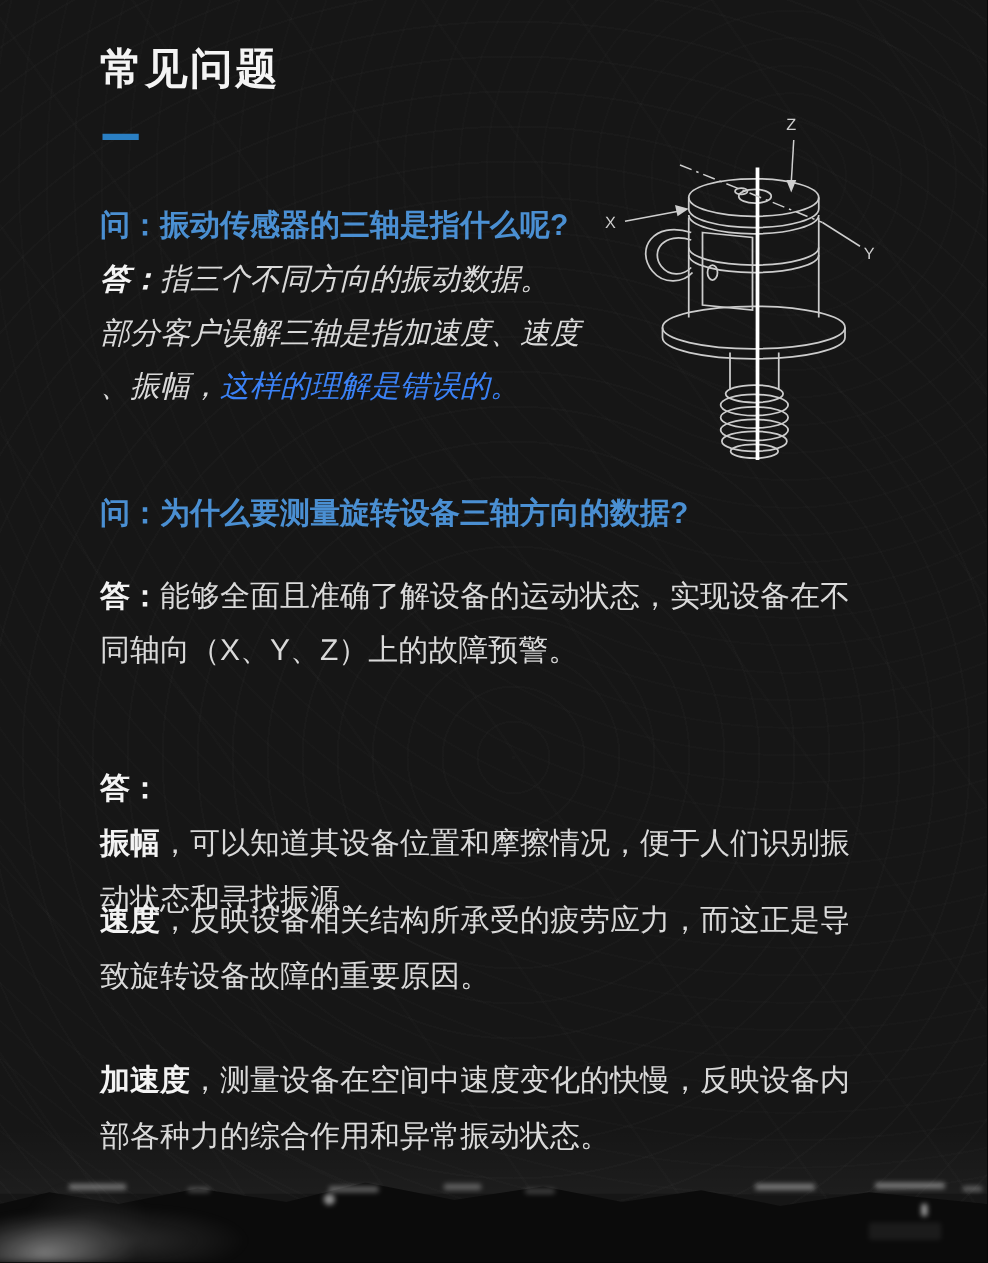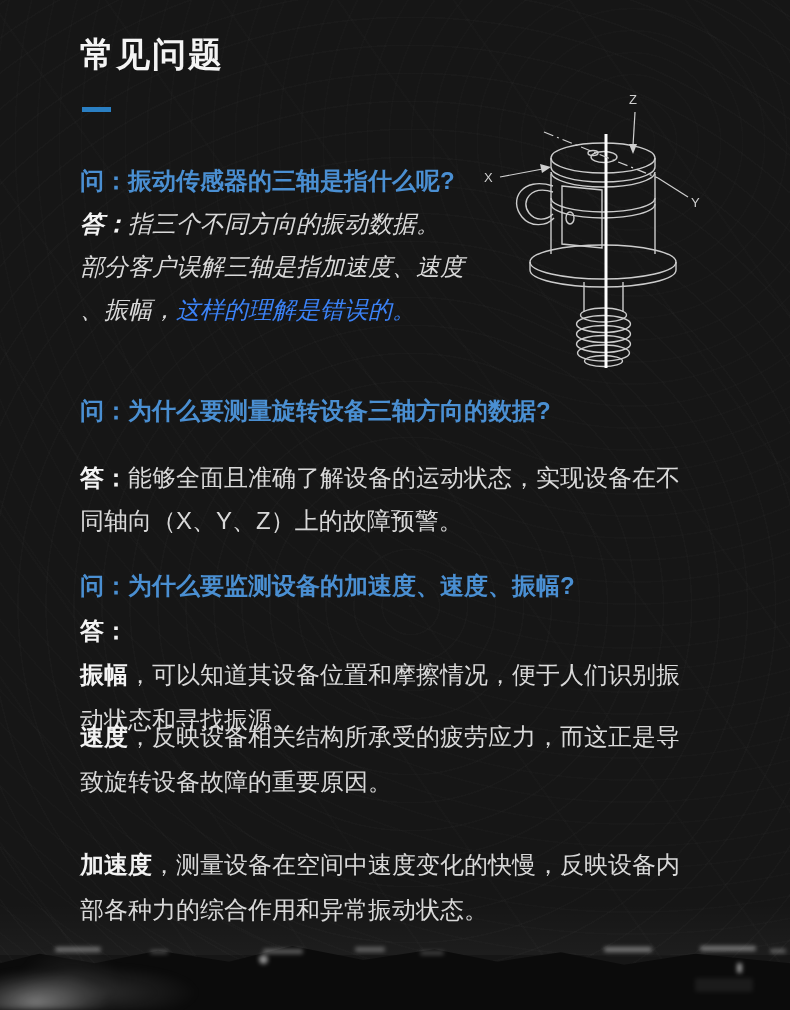--- a/index.html
+++ b/index.html
@@ -126,21 +126,20 @@
       <text x="8" y="96">X</text>
       <text x="215" y="121">Y</text>
       <text x="153" y="18">Z</text>
     </g>
   </svg>
 
   <div class="qa question" id="qa2-q"><span>问：</span><span>为什么要测量旋转设备三轴方向的数据?</span></div>
   <div class="qa answer" id="qa2-a"><span class="label-bold">答：</span><span>能够全面且准确了解设备的运动状态，实现设备在不
 同轴向（X、Y、Z）上的故障预警。</span></div>
 
-  <div class="qa question" id="qa3-q"><span>问：</span><span>为什么要监测设备的加速度、速度、振幅?</span></div>
   <div class="qa answer answer-wide" id="qa3-a-label"><span class="label-bold">答：</span></div>
   <div class="qa answer answer-wide" id="qa3-item1"><span class="label-bold">振幅</span><span>，可以知道其设备位置和摩擦情况，便于人们识别振
 动状态和寻找振源。</span></div>
   <div class="qa answer answer-wide" id="qa3-item2"><span class="label-bold">速度</span><span>，反映设备相关结构所承受的疲劳应力，而这正是导
 致旋转设备故障的重要原因。</span></div>
   <div class="qa answer answer-wide" id="qa3-item3"><span class="label-bold">加速度</span><span>，测量设备在空间中速度变化的快慢，反映设备内
 部各种力的综合作用和异常振动状态。</span></div>
 
   <div class="scene" id="sky-glow"></div>
   <div class="scene" id="hills"></div>

